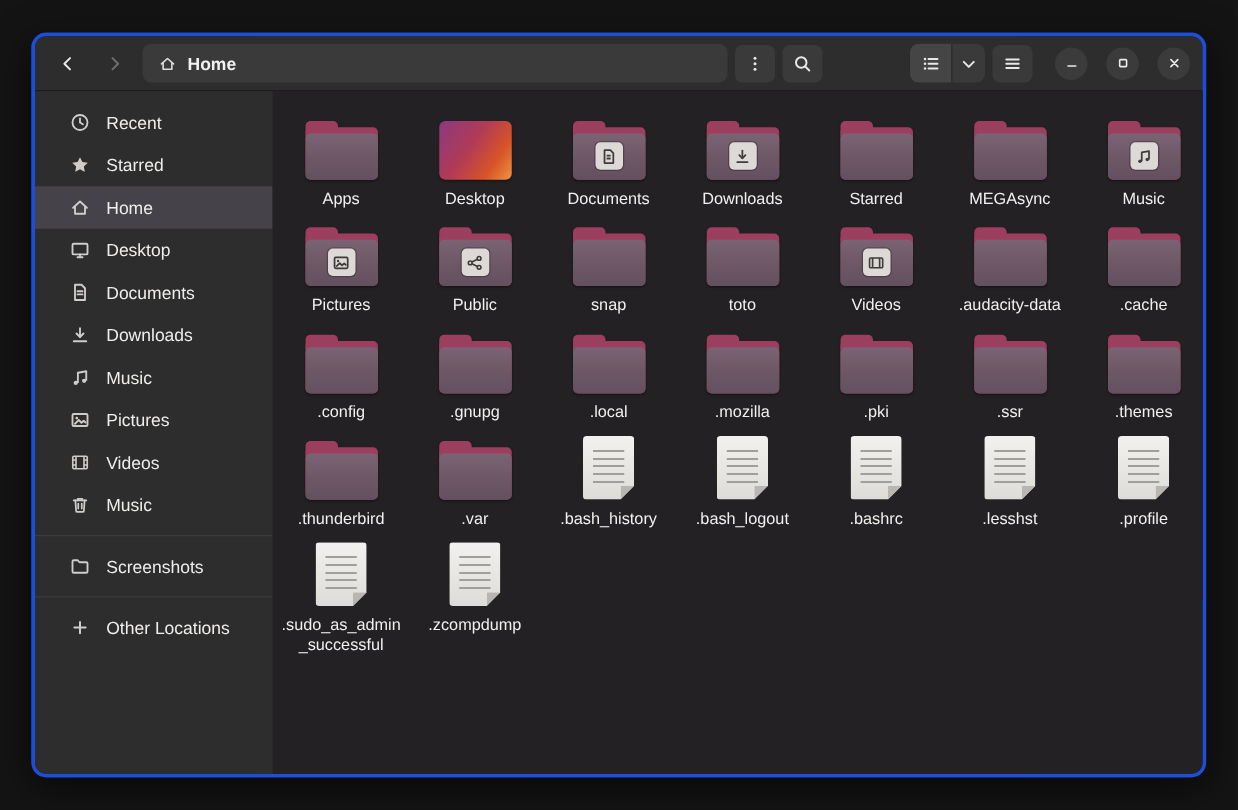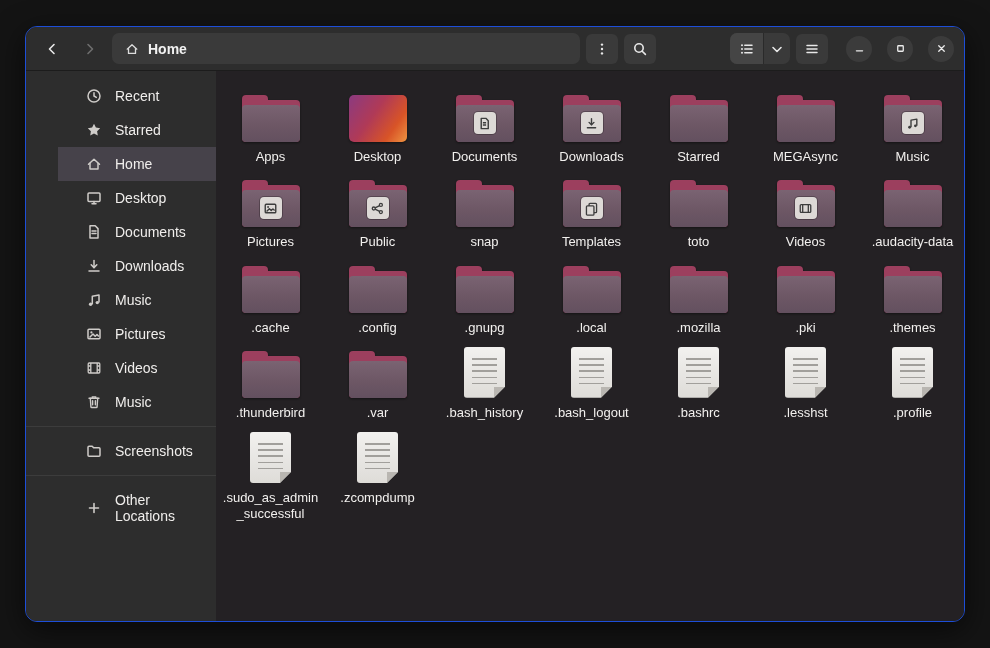--- a/index.html
+++ b/index.html
@@ -2,21 +2,21 @@
 <html><head>
 <meta charset="utf-8">
 <style>
   * { margin:0; padding:0; box-sizing:border-box; }
   html,body { width:990px; height:648px; background:#141414; overflow:hidden;
     font-family:"Liberation Sans", sans-serif; }
   .stage { width:990px; height:648px; display:flex; align-items:center; justify-content:center; }
 
   .window { width:940px; height:596px; background:#242424; border-radius:12px;
     overflow:hidden; display:flex; flex-direction:column; box-shadow:0 8px 30px rgba(0,0,0,.6);
-    border:1px solid #1d4ed8; }
+    border:3px solid #1d4ed8; }
 
   
   .headerbar { height:44px; background:#2d2d2d; display:flex; align-items:center;
     padding:0 10px; gap:6px; flex:none; border-bottom:1px solid #1c1c1c; }
   .hbtn { border:none; background:transparent; color:#e8e8e8; width:32px; height:30px;
     border-radius:6px; display:flex; align-items:center; justify-content:center; cursor:pointer; }
   .hbtn.boxed { background:#3a3a3a; }
   .hbtn.disabled { color:#6e6e6e; }
   .pathbar { flex:none; width:468px; height:31px; background:#3a3a3a; border-radius:7px;
     display:flex; align-items:center; gap:9px; padding:0 13px; color:#ffffff; cursor:pointer; }
@@ -30,22 +30,22 @@
   .winctl { display:flex; gap:15px; margin-left:12px; }
   .wc { width:26px; height:26px; border-radius:50%; border:none; background:#3b3b3b;
     color:#ececec; display:flex; align-items:center; justify-content:center; cursor:pointer; }
   .ic svg { width:16px; height:16px; display:block; }
   .ic.s14 svg { width:14px; height:14px; }
   .wc .ic svg { width:13px; height:13px; }
 
   
   .wbody { flex:1; display:flex; min-height:0; }
   .sidebar { width:190px; flex:none; background:#2d2d2d; padding:8px 0; overflow:hidden; }
-  .side-item { display:flex; align-items:center; gap:13px; padding:9px 28px; color:#f0eeec;
-    font-size:14px; cursor:pointer;margin-left:32px; }
+  .side-item { display:flex; align-items:flex-end; gap:13px; padding:9px 28px; color:#f0eeec;
+    font-size:14px; cursor:pointer; }
   .side-item .ic { color:#cfccc9; flex:none; }
   .side-item.selected { background:#46424a; }
   .side-sep { height:1px; background:#3c3c3c; margin:7px 0; }
 
   .content { flex:1; background:#242124; overflow:auto; }
   .grid { display:grid; grid-template-columns:repeat(7,107px); 
     padding:13px 0 20px 1px; align-items:start; }
   .grid-item { display:flex; flex-direction:column; align-items:center; gap:7px;
     padding:4px 2px; border-radius:8px; cursor:pointer; }
   .icon-slot { height:54px; display:flex; align-items:flex-end; justify-content:center; position:relative; }
@@ -429,36 +429,20 @@
                 </div>
               </div>
               <div class="flabel">snap</div>
             </div>
             <div class="grid-item">
               <div class="icon-slot">
                 <div class="folder">
                   <div class="tab"></div>
                   <div class="back"></div>
                   <div class="front"></div>
-                  <div class="emblem">
-                    <svg viewBox="0 0 16 16" fill="none" stroke="currentColor" stroke-width="1.4">
-                      <rect x="5.4" y="2.6" width="8" height="9.8" rx="1"></rect>
-                      <rect x="2.6" y="5.2" width="8" height="9.8" rx="1" fill="#ddd9d6"></rect>
-                    </svg>
-                  </div>
-                </div>
-              </div>
-              <div class="flabel">Templates</div>
-            </div>
-            <div class="grid-item">
-              <div class="icon-slot">
-                <div class="folder">
-                  <div class="tab"></div>
-                  <div class="back"></div>
-                  <div class="front"></div>
                 </div>
               </div>
               <div class="flabel">toto</div>
             </div>
             <div class="grid-item">
               <div class="icon-slot">
                 <div class="folder">
                   <div class="tab"></div>
                   <div class="back"></div>
                   <div class="front"></div>
@@ -543,20 +527,30 @@
               <div class="flabel">.pki</div>
             </div>
             <div class="grid-item">
               <div class="icon-slot">
                 <div class="folder">
                   <div class="tab"></div>
                   <div class="back"></div>
                   <div class="front"></div>
                 </div>
               </div>
+              <div class="flabel">.ssr</div>
+            </div>
+            <div class="grid-item">
+              <div class="icon-slot">
+                <div class="folder">
+                  <div class="tab"></div>
+                  <div class="back"></div>
+                  <div class="front"></div>
+                </div>
+              </div>
               <div class="flabel">.themes</div>
             </div>
             <div class="grid-item">
               <div class="icon-slot">
                 <div class="folder">
                   <div class="tab"></div>
                   <div class="back"></div>
                   <div class="front"></div>
                 </div>
               </div>

